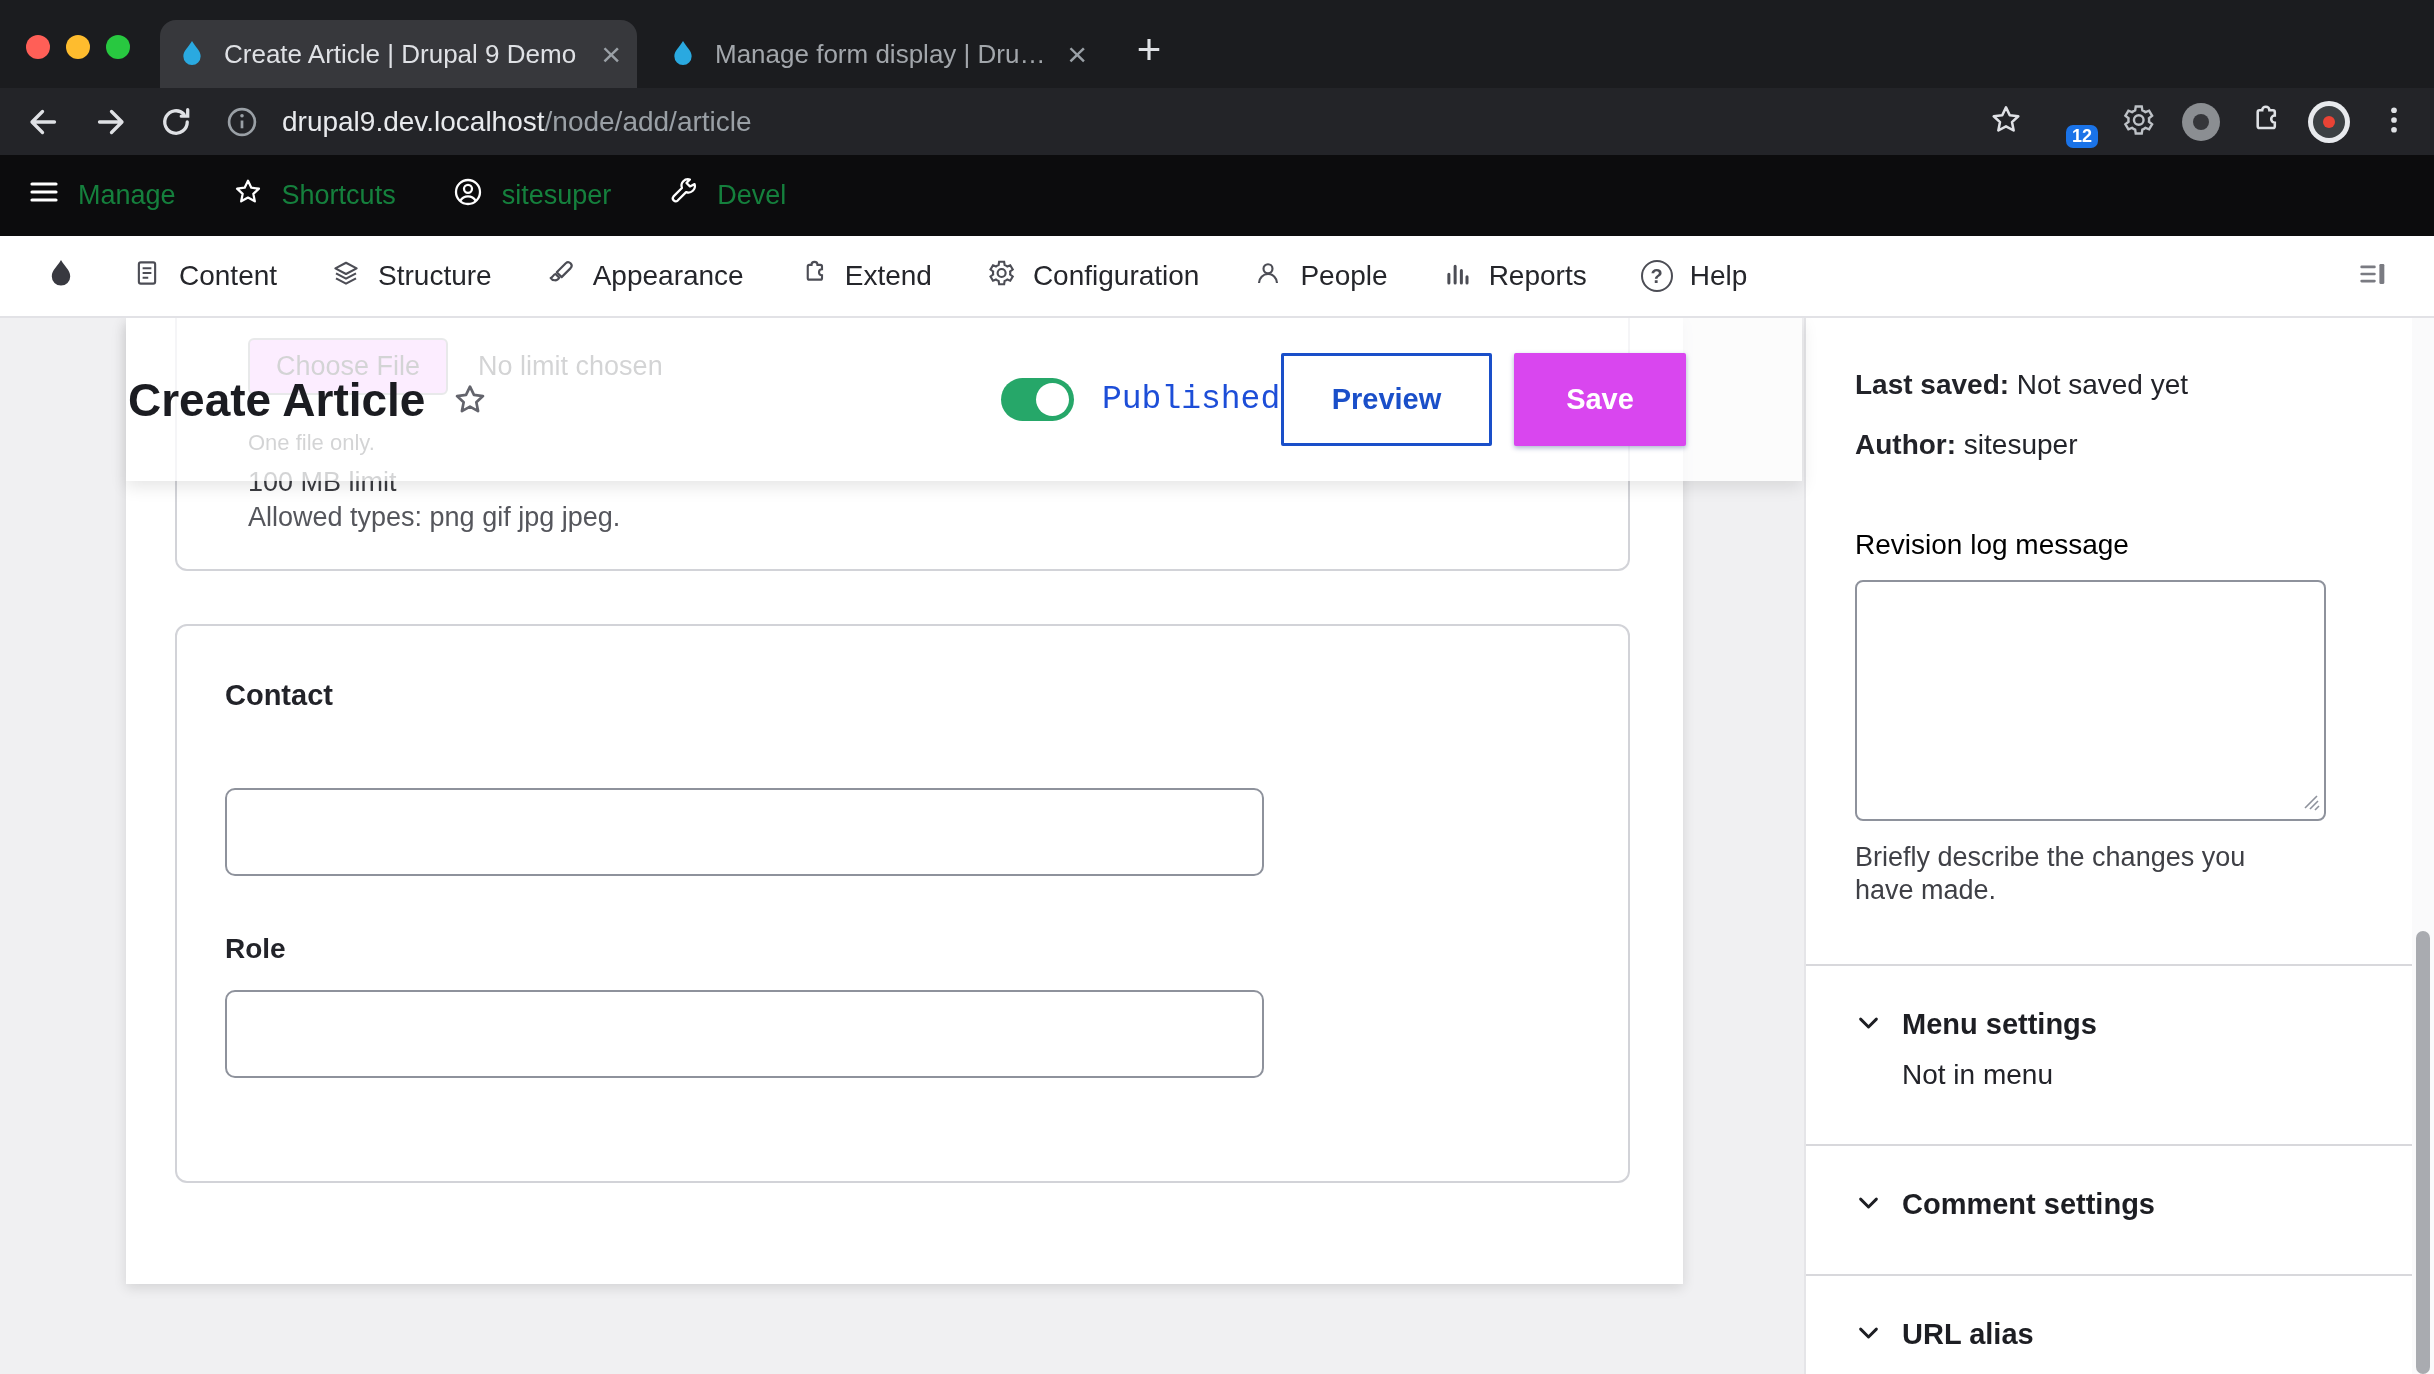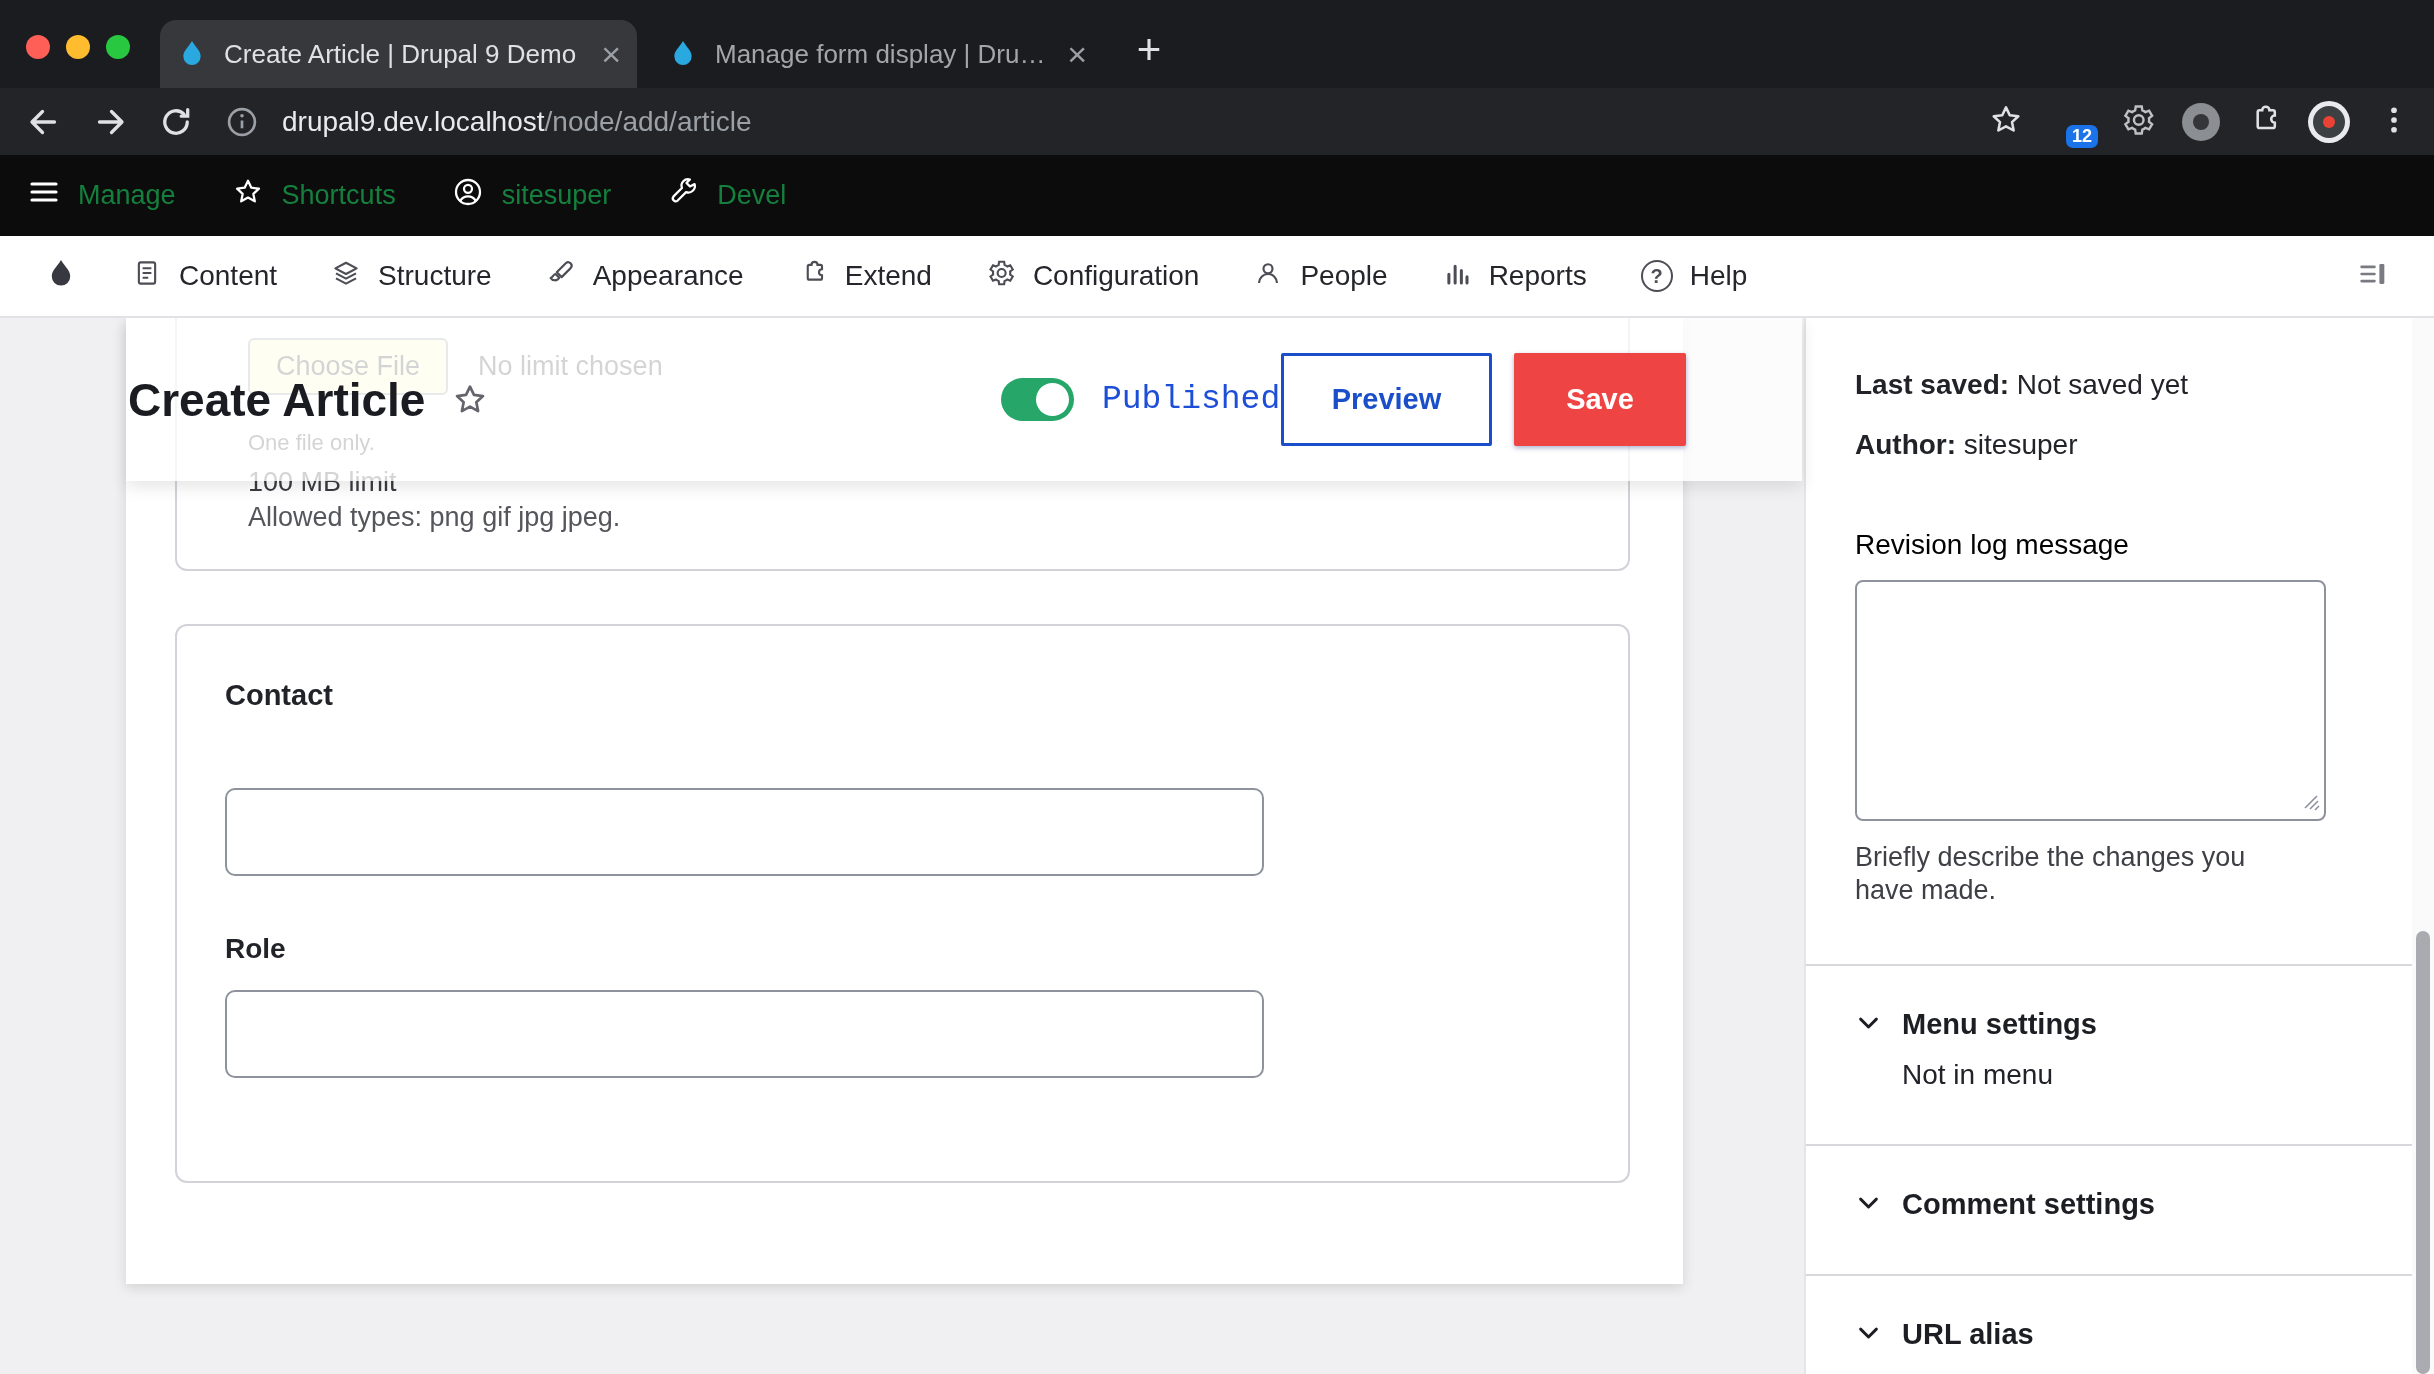--- a/index.html
+++ b/index.html
@@ -54,39 +54,39 @@
   .bar-toggle { margin-left:auto; margin-right:44px; }
 
   
   .main { position:absolute; left:0; top:318px; width:2434px; height:1056px; background:#f0f0f2; overflow:hidden; }
   .content-col { position:absolute; left:126px; top:0; width:1557px; height:966px; background:#fff;
                  box-shadow:0 4px 12px rgba(0,0,0,0.12); }
 
   .upload-card { position:absolute; left:175px; top:-20px; width:1455px; height:273px; background:#fff;
                  border:2px solid #d2d3d8; border-radius:12px; }
   .ghost-row { position:absolute; left:71px; top:38px; display:flex; align-items:center; color:#3a3b40; font-size:27px; }
-  .choose-btn { border:2px solid #97999e; border-radius:6px; padding:11px 26px; color:#3a3b40; background:#fef9c3; }
+  .choose-btn { border:2px solid #97999e; border-radius:6px; padding:11px 26px; color:#3a3b40; background:#f0abfc; }
   .no-file { margin-left:30px; }
   .ghost-one   { position:absolute; left:71px; top:130px; font-size:22px; color:#3a3b40; }
   .ghost-limit { position:absolute; left:71px; top:167px; font-size:27px; color:#3a3b40; }
   .allowed     { position:absolute; left:71px; top:202px; font-size:27px; color:#55565c; }
 
   .sticky-header { position:absolute; left:126px; top:0; width:1676px; height:163px;
                    background:rgba(255,255,255,0.78); box-shadow:0 6px 16px rgba(0,0,0,0.10);
                    display:flex; align-items:center; z-index:5; }
   .page-title { font-size:46px; font-weight:bold; color:#1b1c21; margin-left:2px; }
   .fav-star { margin-left:26px; display:flex; }
   .pub-group { position:absolute; left:875px; display:flex; align-items:center; gap:28px; }
   .switch { width:73px; height:43px; border-radius:22px; background:#26a769; position:relative; }
   .knob { position:absolute; right:5px; top:5px; width:33px; height:33px; border-radius:50%; background:#fff; }
   .pub-label { font-size:33px; color:#1d4ed8;font-family:Liberation Mono, monospace; }
   .btn { border-radius:2px; font-size:29px; font-weight:bold; display:flex; align-items:center; justify-content:center; }
   .preview-btn { position:absolute; left:1155px; top:35px; width:211px; height:93px; background:#fff;
                  border:3px solid #1a4fc9; color:#1a4fc9; }
-  .save-btn { position:absolute; left:1388px; top:35px; width:172px; height:93px; background:#ef4444;
+  .save-btn { position:absolute; left:1388px; top:35px; width:172px; height:93px; background:#d946ef;
               border:none; color:#fff; box-shadow:0 2px 5px rgba(16,40,120,0.35); }
 
   .contact-card { position:absolute; left:175px; top:306px; width:1455px; height:559px; background:#fff;
                   border:2px solid #d2d3d8; border-radius:12px; padding:52px 48px; }
   .legend { font-size:29px; font-weight:bold; color:#222329; line-height:34px; }
   .form-item1 { margin-top:76px; } .form-item2 { margin-top:56px; }
   .f-label { font-size:28px; font-weight:bold; color:#222329; line-height:34px; margin-bottom:24px; }
   .req { color:#d13b3b; font-size:24px; margin-left:8px; vertical-align:top; }
   .text-input { display:block; width:1039px; height:88px; border:2px solid #8e929c; border-radius:10px; background:#fff;
                 font-size:28px; padding:0 24px; font-family:"Liberation Sans", sans-serif; }

